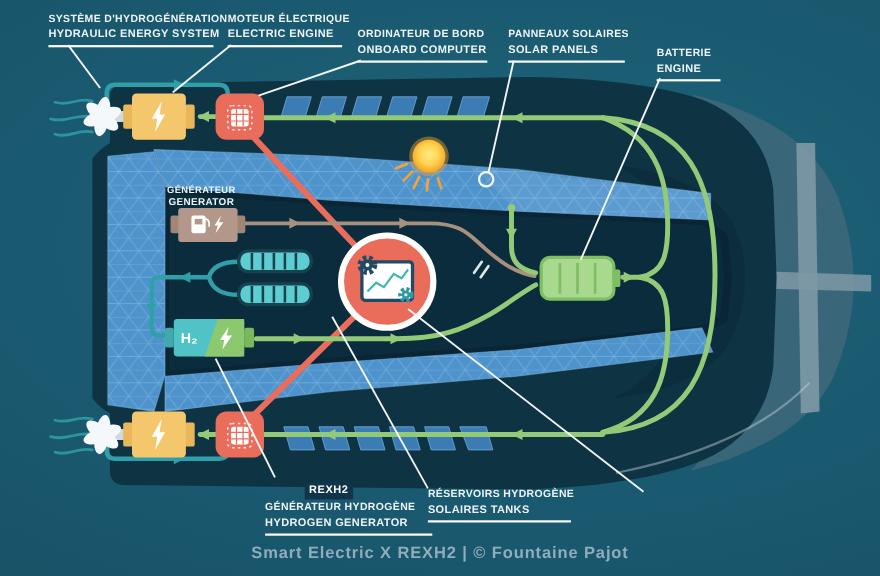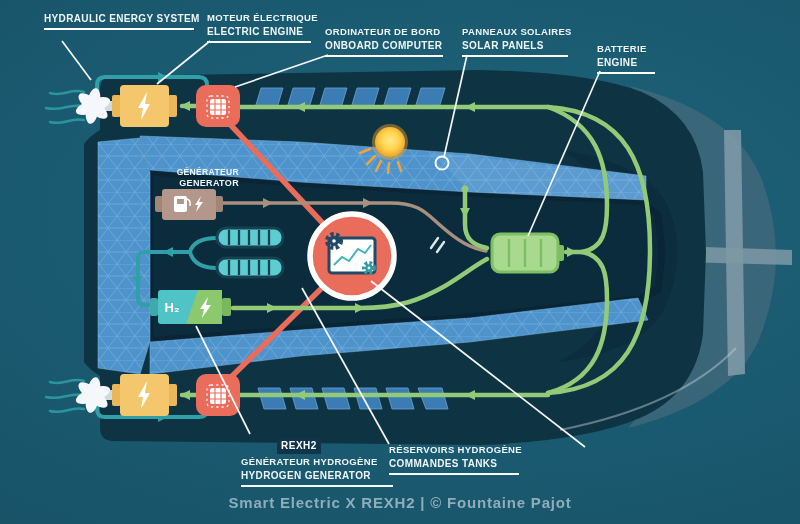--- a/index.html
+++ b/index.html
@@ -264,20 +264,21 @@
     <path d="M 467,55 L 444,157"></path>
     <path d="M 600,71 L 528,236"></path>
     <path d="M 585,447 L 371,281"></path>
     <path d="M 389,444 L 302,288"></path>
     <path d="M 250,434 L 196,326"></path>
     <circle cx="442" cy="163" r="6.5" stroke-width="2"></circle>
   </g>
 </svg>
 
 <div class="lbl" style="left:44px;top:12px;">
+  <span class="fr">SYSTÈME D'HYDROGÉNÉRATION</span>
   <span class="en">HYDRAULIC ENERGY SYSTEM</span>
   <div class="rule" style="width:150px;"></div>
 </div>
 
 <div class="lbl" style="left:207px;top:12px;">
   <span class="fr">MOTEUR ÉLECTRIQUE</span>
   <span class="en">ELECTRIC ENGINE</span>
   <div class="rule" style="width:104px;"></div>
 </div>
 
@@ -292,29 +293,29 @@
   <span class="en">SOLAR PANELS</span>
   <div class="rule" style="width:106px;"></div>
 </div>
 
 <div class="lbl" style="left:597px;top:43px;">
   <span class="fr">BATTERIE</span>
   <span class="en">ENGINE</span>
   <div class="rule" style="width:58px;"></div>
 </div>
 
-<div class="lbl gen-lbl" style="left:153px;top:167px;width:86px;text-align:right;">
+<div class="lbl gen-lbl" style="left:140px;top:167px;width:86px;">
   <span class="fr">GÉNÉRATEUR</span>
   <span class="en">GENERATOR</span>
 </div>
 
 
 <div class="lbl" style="left:389px;top:444px;">
   <span class="fr">RÉSERVOIRS HYDROGÈNE</span>
-  <span class="en">COMMANDES TANKS</span>
+  <span class="en">SOLAIRES TANKS</span>
   <div class="rule" style="width:130px;"></div>
 </div>
 
 <div class="lbl" style="left:241px;top:433px;">
   <span class="badge">REXH2</span>
   <span class="fr">GÉNÉRATEUR HYDROGÈNE</span>
   <span class="en">HYDROGEN GENERATOR</span>
   <div class="rule" style="width:152px;"></div>
 </div>
 

